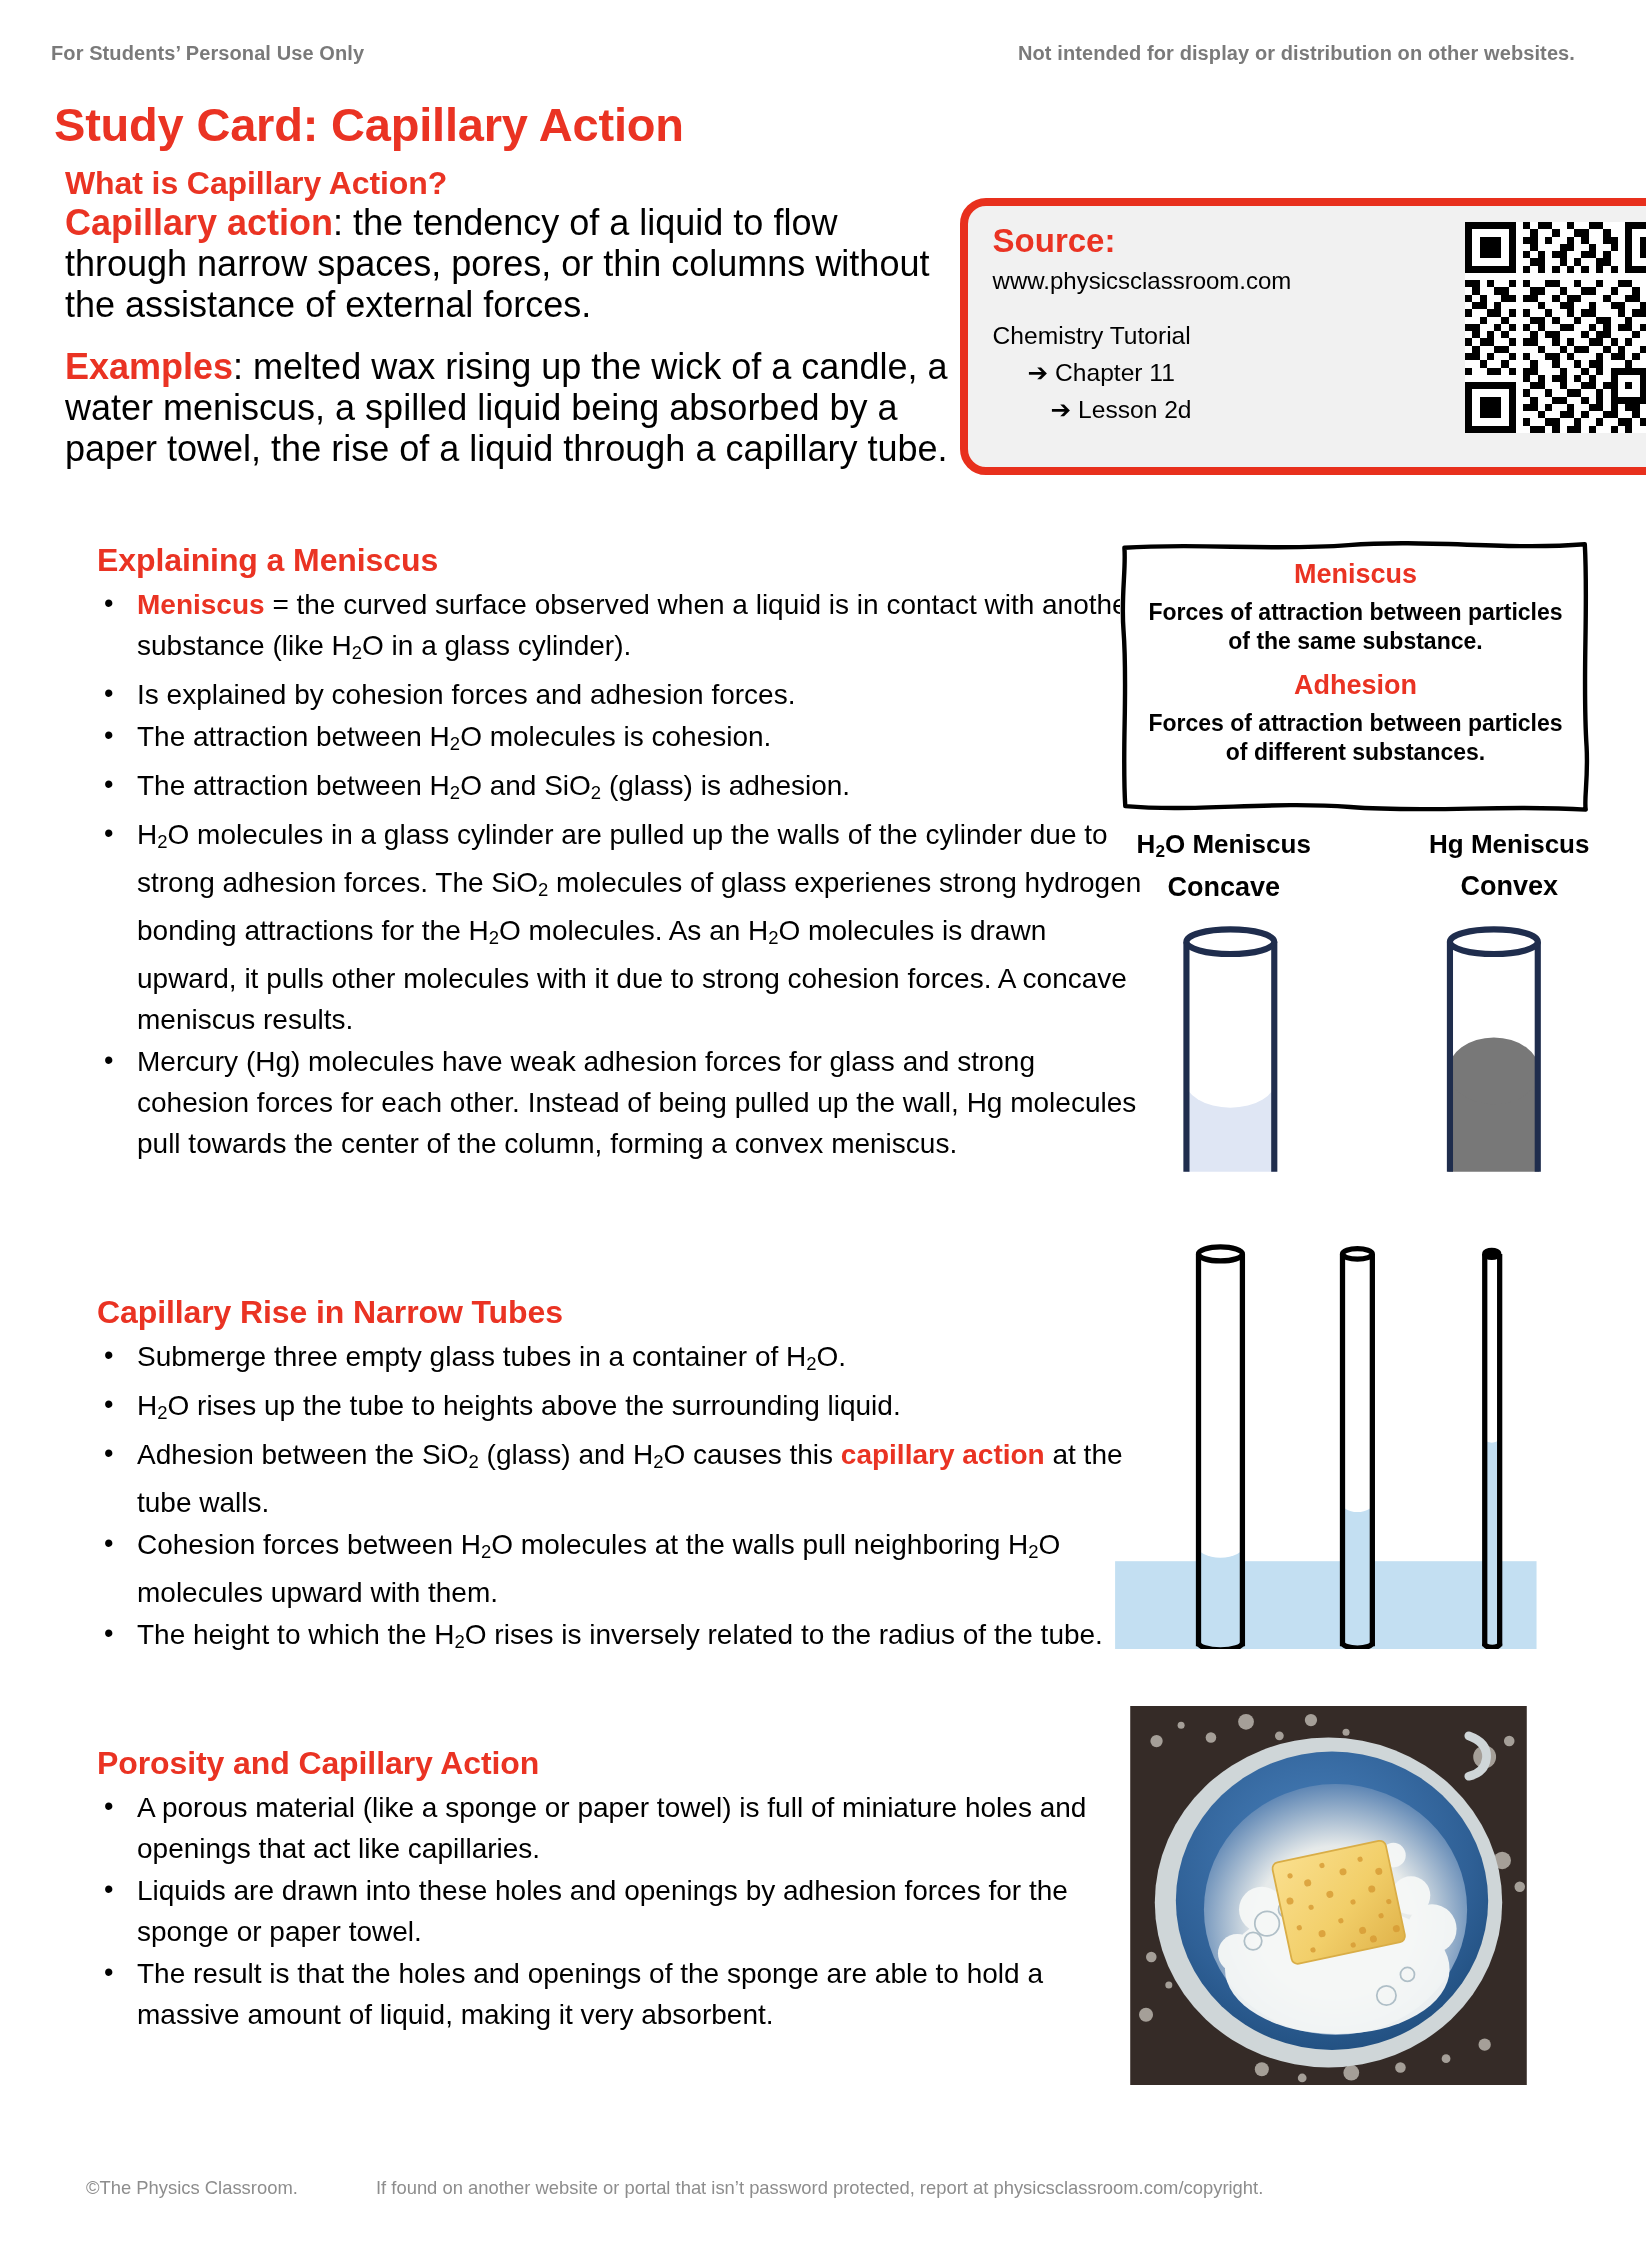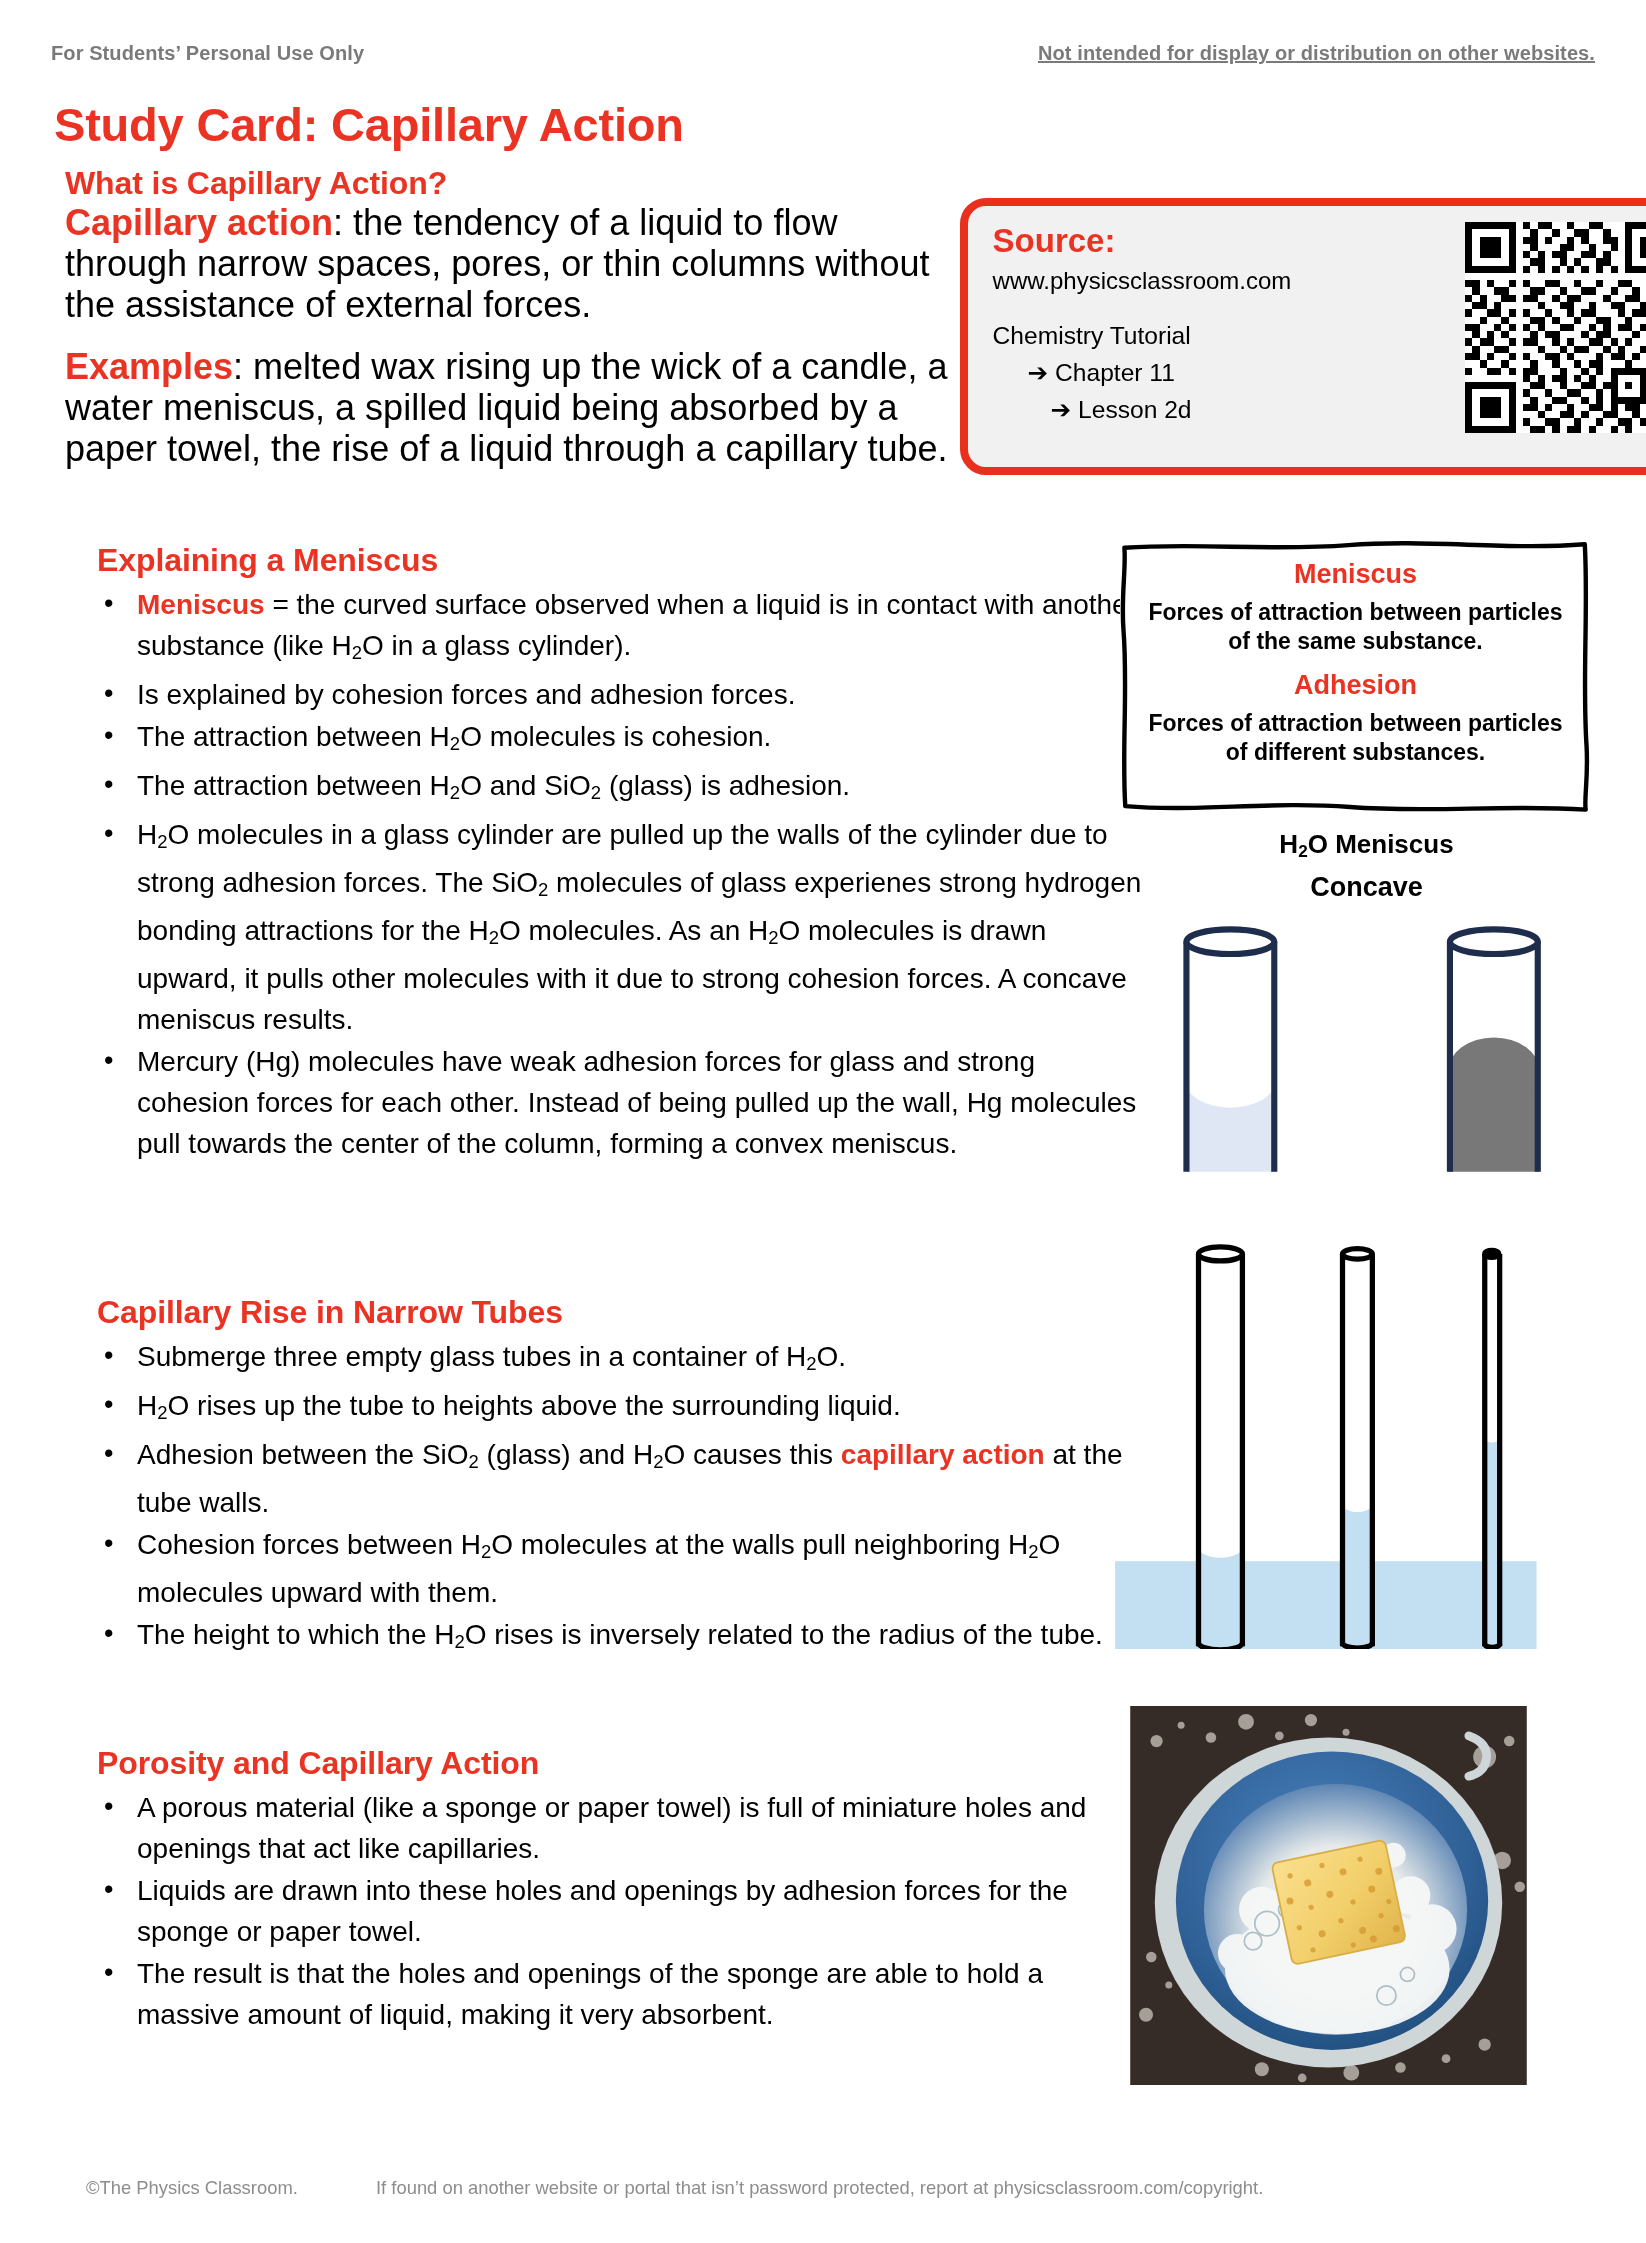--- a/index.html
+++ b/index.html
@@ -18,21 +18,21 @@
   
   .hdr {
     position: absolute;
     top: 42px; left: 0; width: 1647px;
     padding: 0 51px 0 51px;
     display: flex; justify-content: space-between;
     font-size: 20px; font-weight: bold;
     color: #7a7a7a;
     letter-spacing: 0.1px;
   }
-  .hdr-right { margin-right: 1px; text-decoration: underline; }
+  .hdr-right { margin-right: 21px; }
 
   
   .main-title {
     position: absolute;
     left: 54px; top: 97px;
     font-size: 47px; font-weight: bold;
     color: #ea3323;
     letter-spacing: -0.2px;
   }
 
@@ -457,20 +457,24 @@
     <div class="ca-p">Forces of attraction between particles of different substances.</div>
   </div>
 </div>
 
 <div class="men-fig">
   <div class="men-labels">
     <div style="width:50%">
       <div>H<sub>2</sub>O Meniscus</div>
       <div class="men-lbl-sub">Concave</div>
     </div>
+    <div style="width:50%">
+      <div>Hg Meniscus</div>
+      <div class="men-lbl-sub">Convex</div>
+    </div>
   </div>
   <svg width="527" height="255" viewBox="0 0 600 290" style="display:block;margin-top:14px">
     <defs>
       <clipPath id="clipL">
           <rect x="93" y="24" width="104" height="266"></rect>
         </clipPath>
       <clipPath id="clipR">
           <rect x="393" y="24" width="104" height="266"></rect>
         </clipPath>
     </defs>

